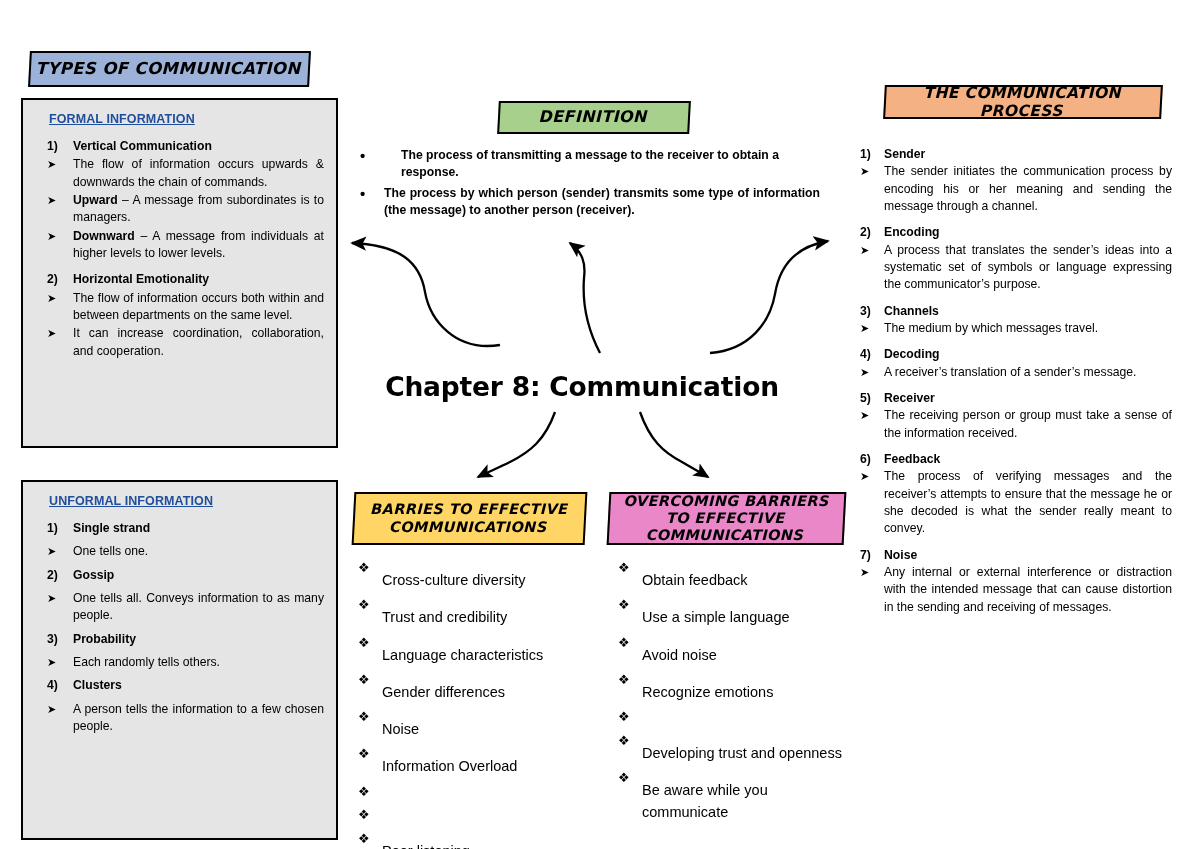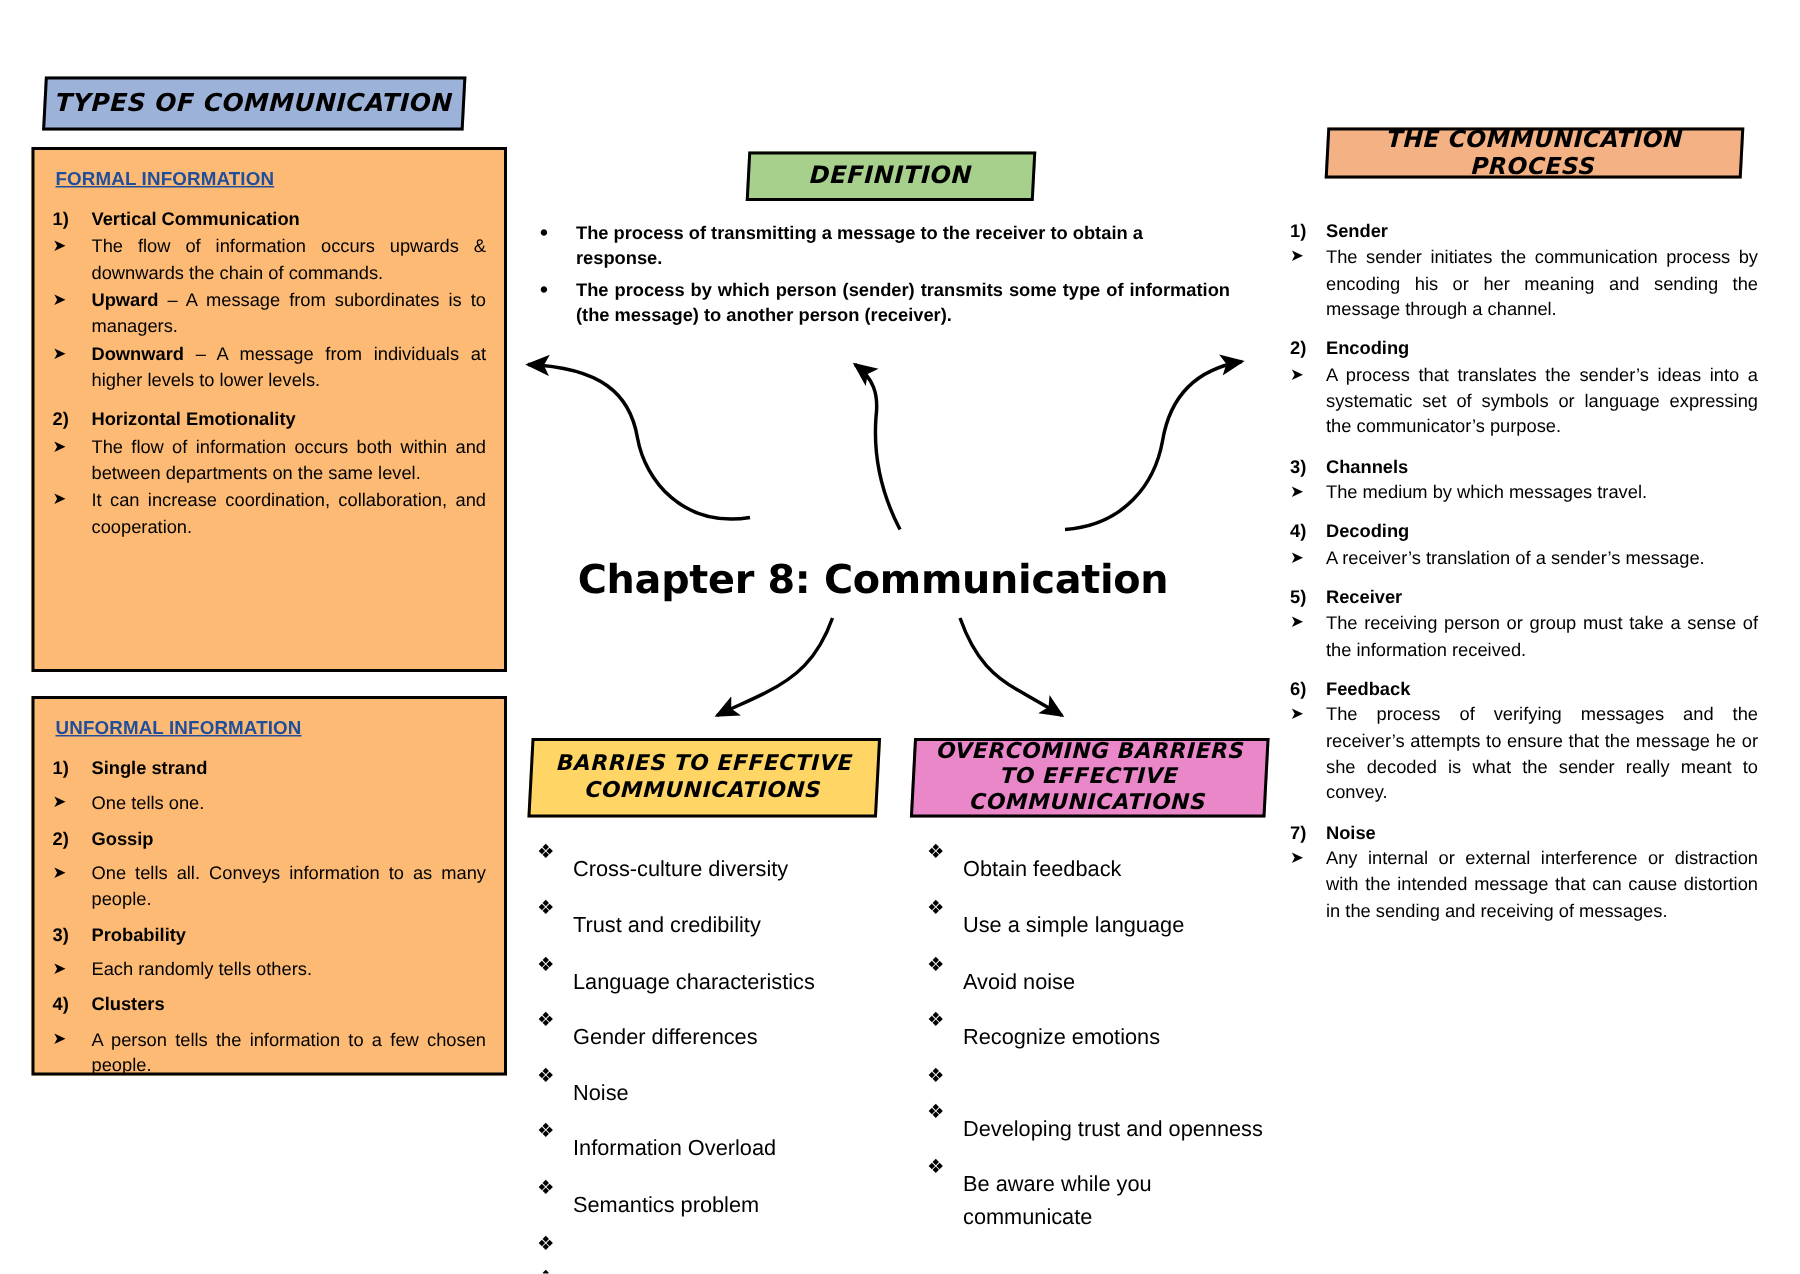--- a/index.html
+++ b/index.html
@@ -48,25 +48,25 @@
   #chip-overcoming{
     left:608px;top:492px;width:237px;height:53px;
     background:#E987C8;font-size:14.5px;padding:2px 6px;
   }
 
   
   .panel{
     position:absolute;
     border:2px solid #000;
     box-sizing:border-box;
-    background:#fdba74;
-    padding:10px 12px 8px 12px;
+    background:#e5e5e5;
+    padding:10px 12px 8px 24px;
   }
   #panel-formal{left:21px;top:98px;width:317px;height:350px;}
-  #panel-unformal{left:21px;top:464px;width:317px;height:253px;}
+  #panel-unformal{left:21px;top:480px;width:317px;height:360px;}
 
   .panel-heading{
     font-size:12.5px;
     font-weight:700;
     color:#1F4E9C;
     text-decoration:underline;
     margin:2px 0 12px 2px;
     letter-spacing:.1px;
   }
 
@@ -95,21 +95,21 @@
   .row.justify .txt{text-align:justify;}
   .row.gap{margin-top:9px;}
   .row.gap-s{margin-top:6px;}
 
   
   #definition-list{
     position:absolute;left:360px;top:147px;width:460px;
     font-size:12.2px;line-height:1.45;
   }
   #definition-list .row .marker{width:24px;font-size:15px;line-height:1.2;font-weight:700;}
-  #definition-list .row.b1 .txt{font-weight:700;}
+  #definition-list .row.b1 .txt{font-weight:700;margin-left:17px;}
   #definition-list .row.b2 .txt{font-weight:700;text-align:justify;}
   #definition-list .row{margin-bottom:3px;}
 
   
   #center-title{
     position:absolute;left:312px;top:371px;width:540px;
     text-align:center;
     font-family:"DejaVu Sans", sans-serif;
     font-weight:700;
     font-size:26.5px;
@@ -283,21 +283,20 @@
       <div class="drow">
         <span class="dmark">❖</span>
         <span class="dtxt">Noise</span>
       </div>
       <div class="drow">
         <span class="dmark">❖</span>
         <span class="dtxt">Information Overload</span>
       </div>
       <div class="drow">
         <span class="dmark">❖</span>
-        <span class="dtxt">Semantics problem</span>
       </div>
       <div class="drow">
         <span class="dmark">❖</span>
       </div>
       <div class="drow">
         <span class="dmark">❖</span>
         <span class="dtxt">Poor listening</span>
       </div>
       <div class="drow">
         <span class="dmark">❖</span>

